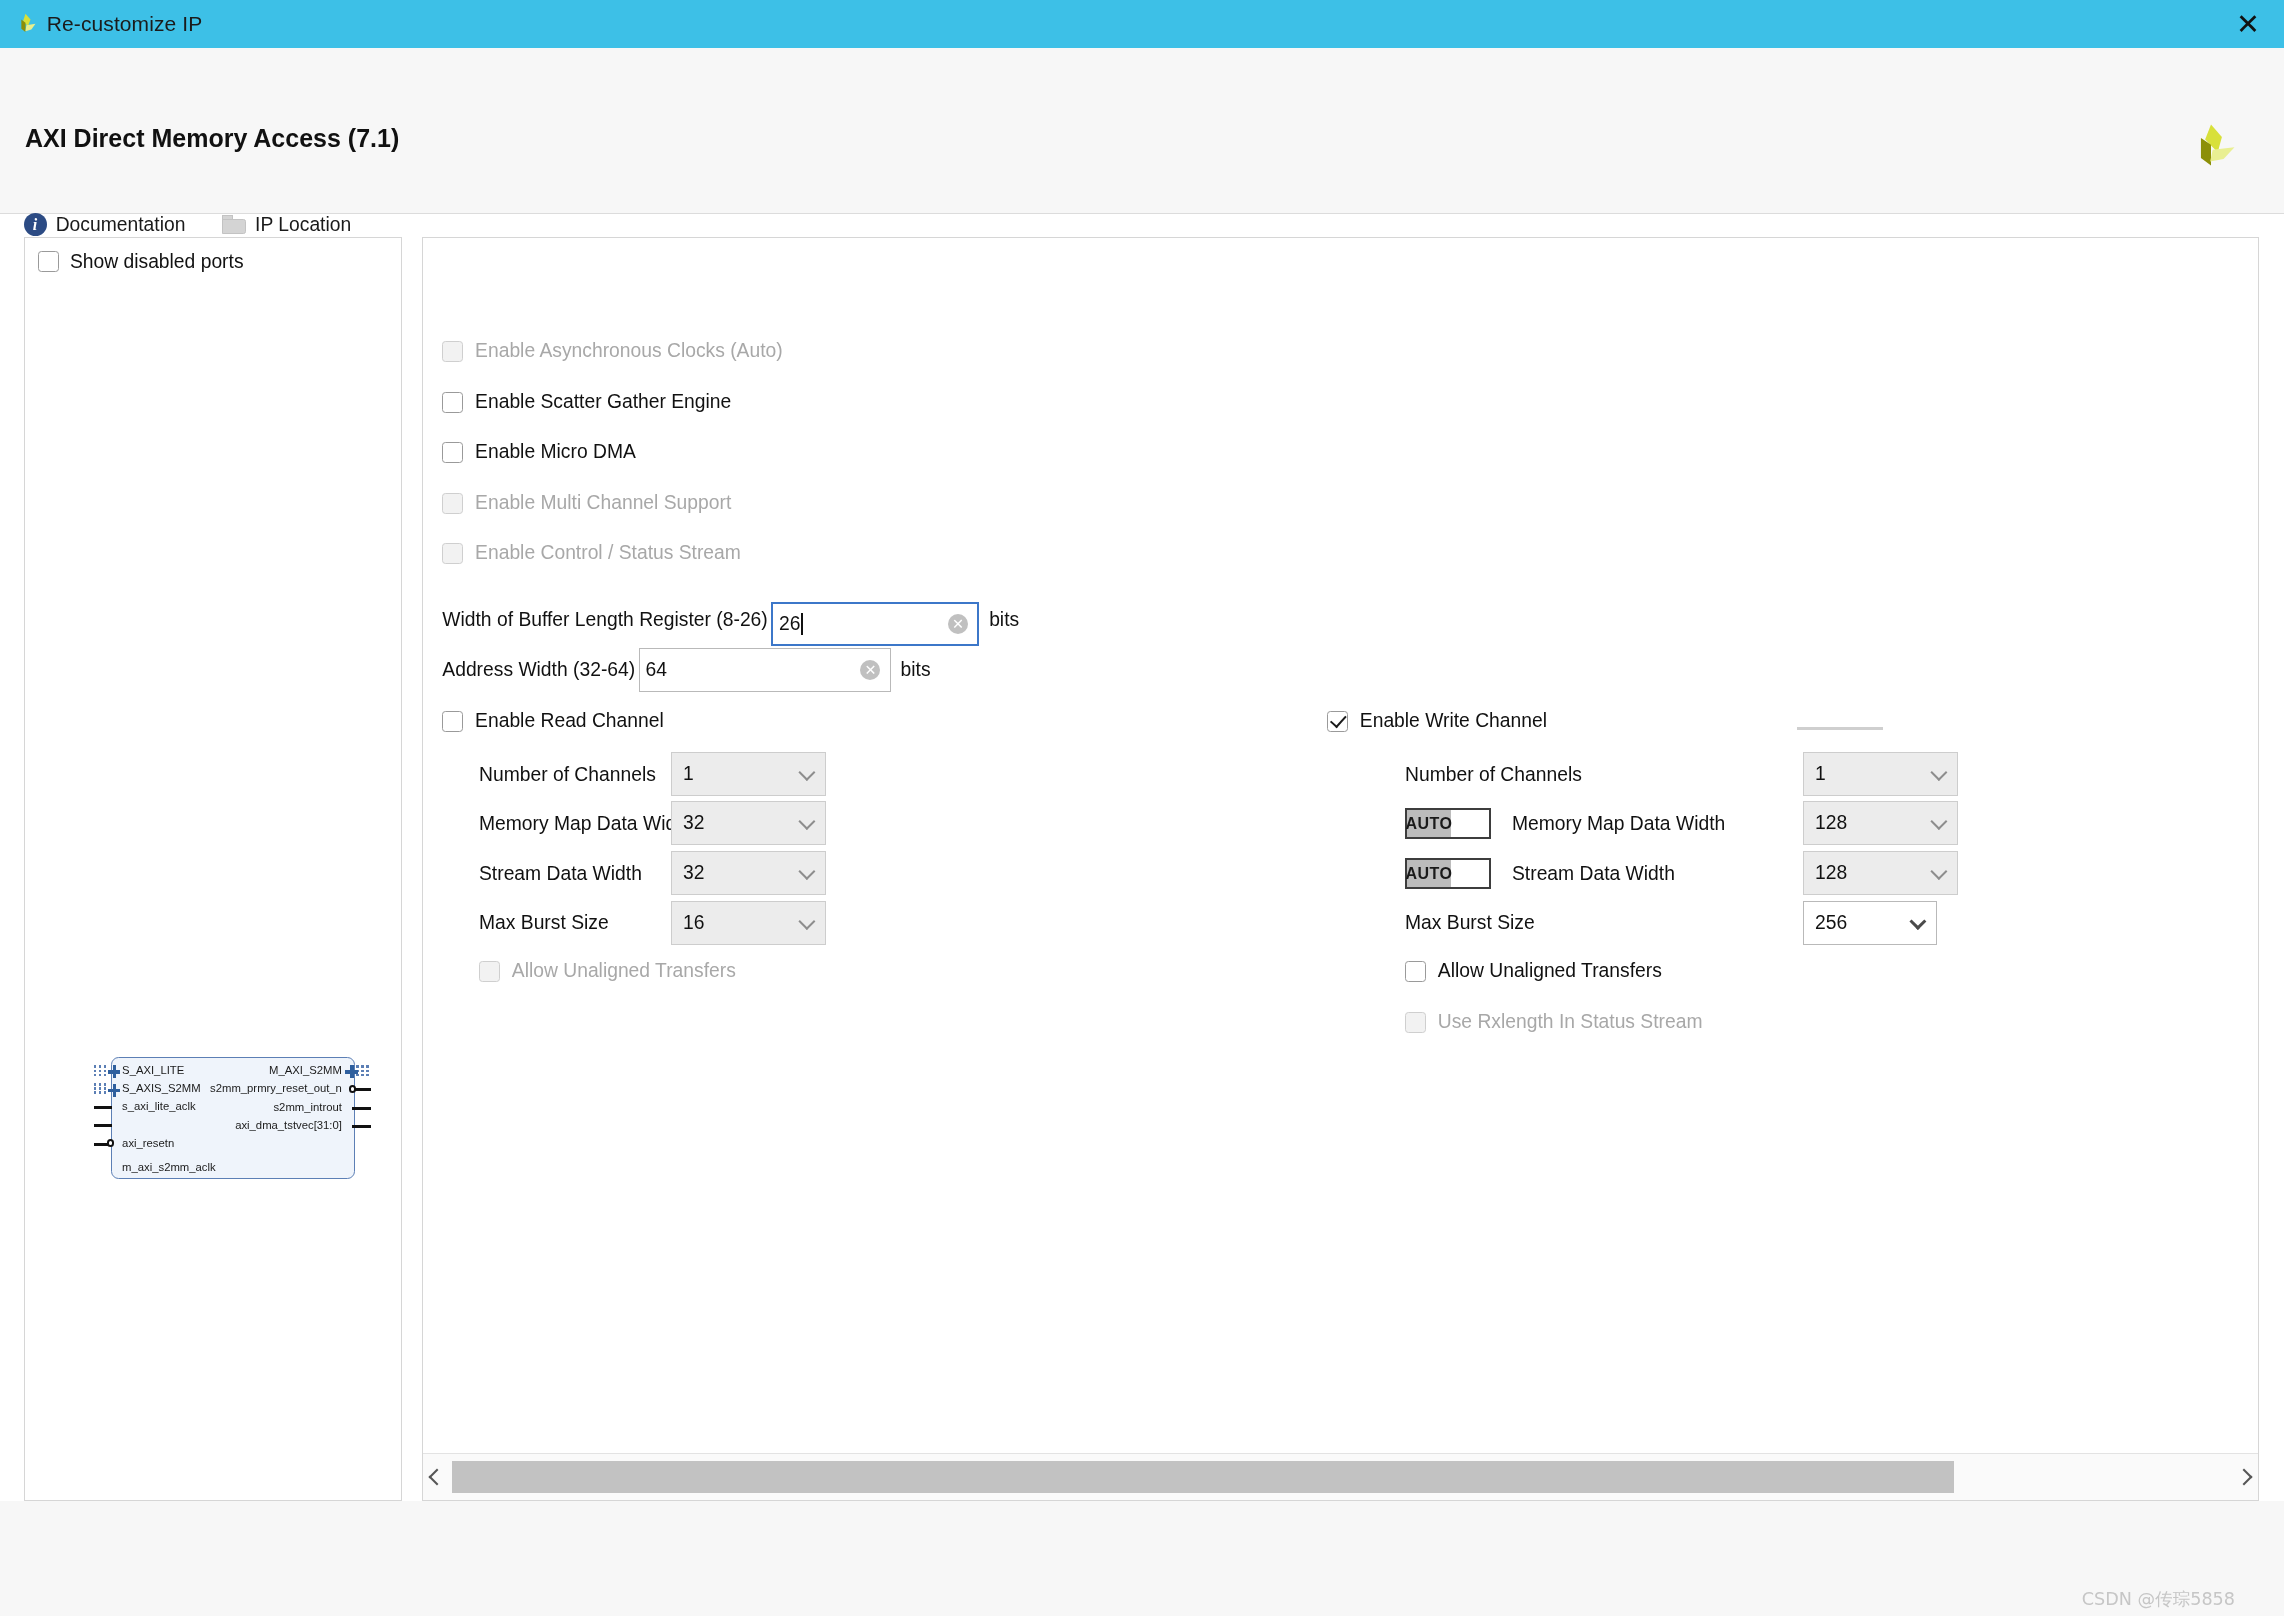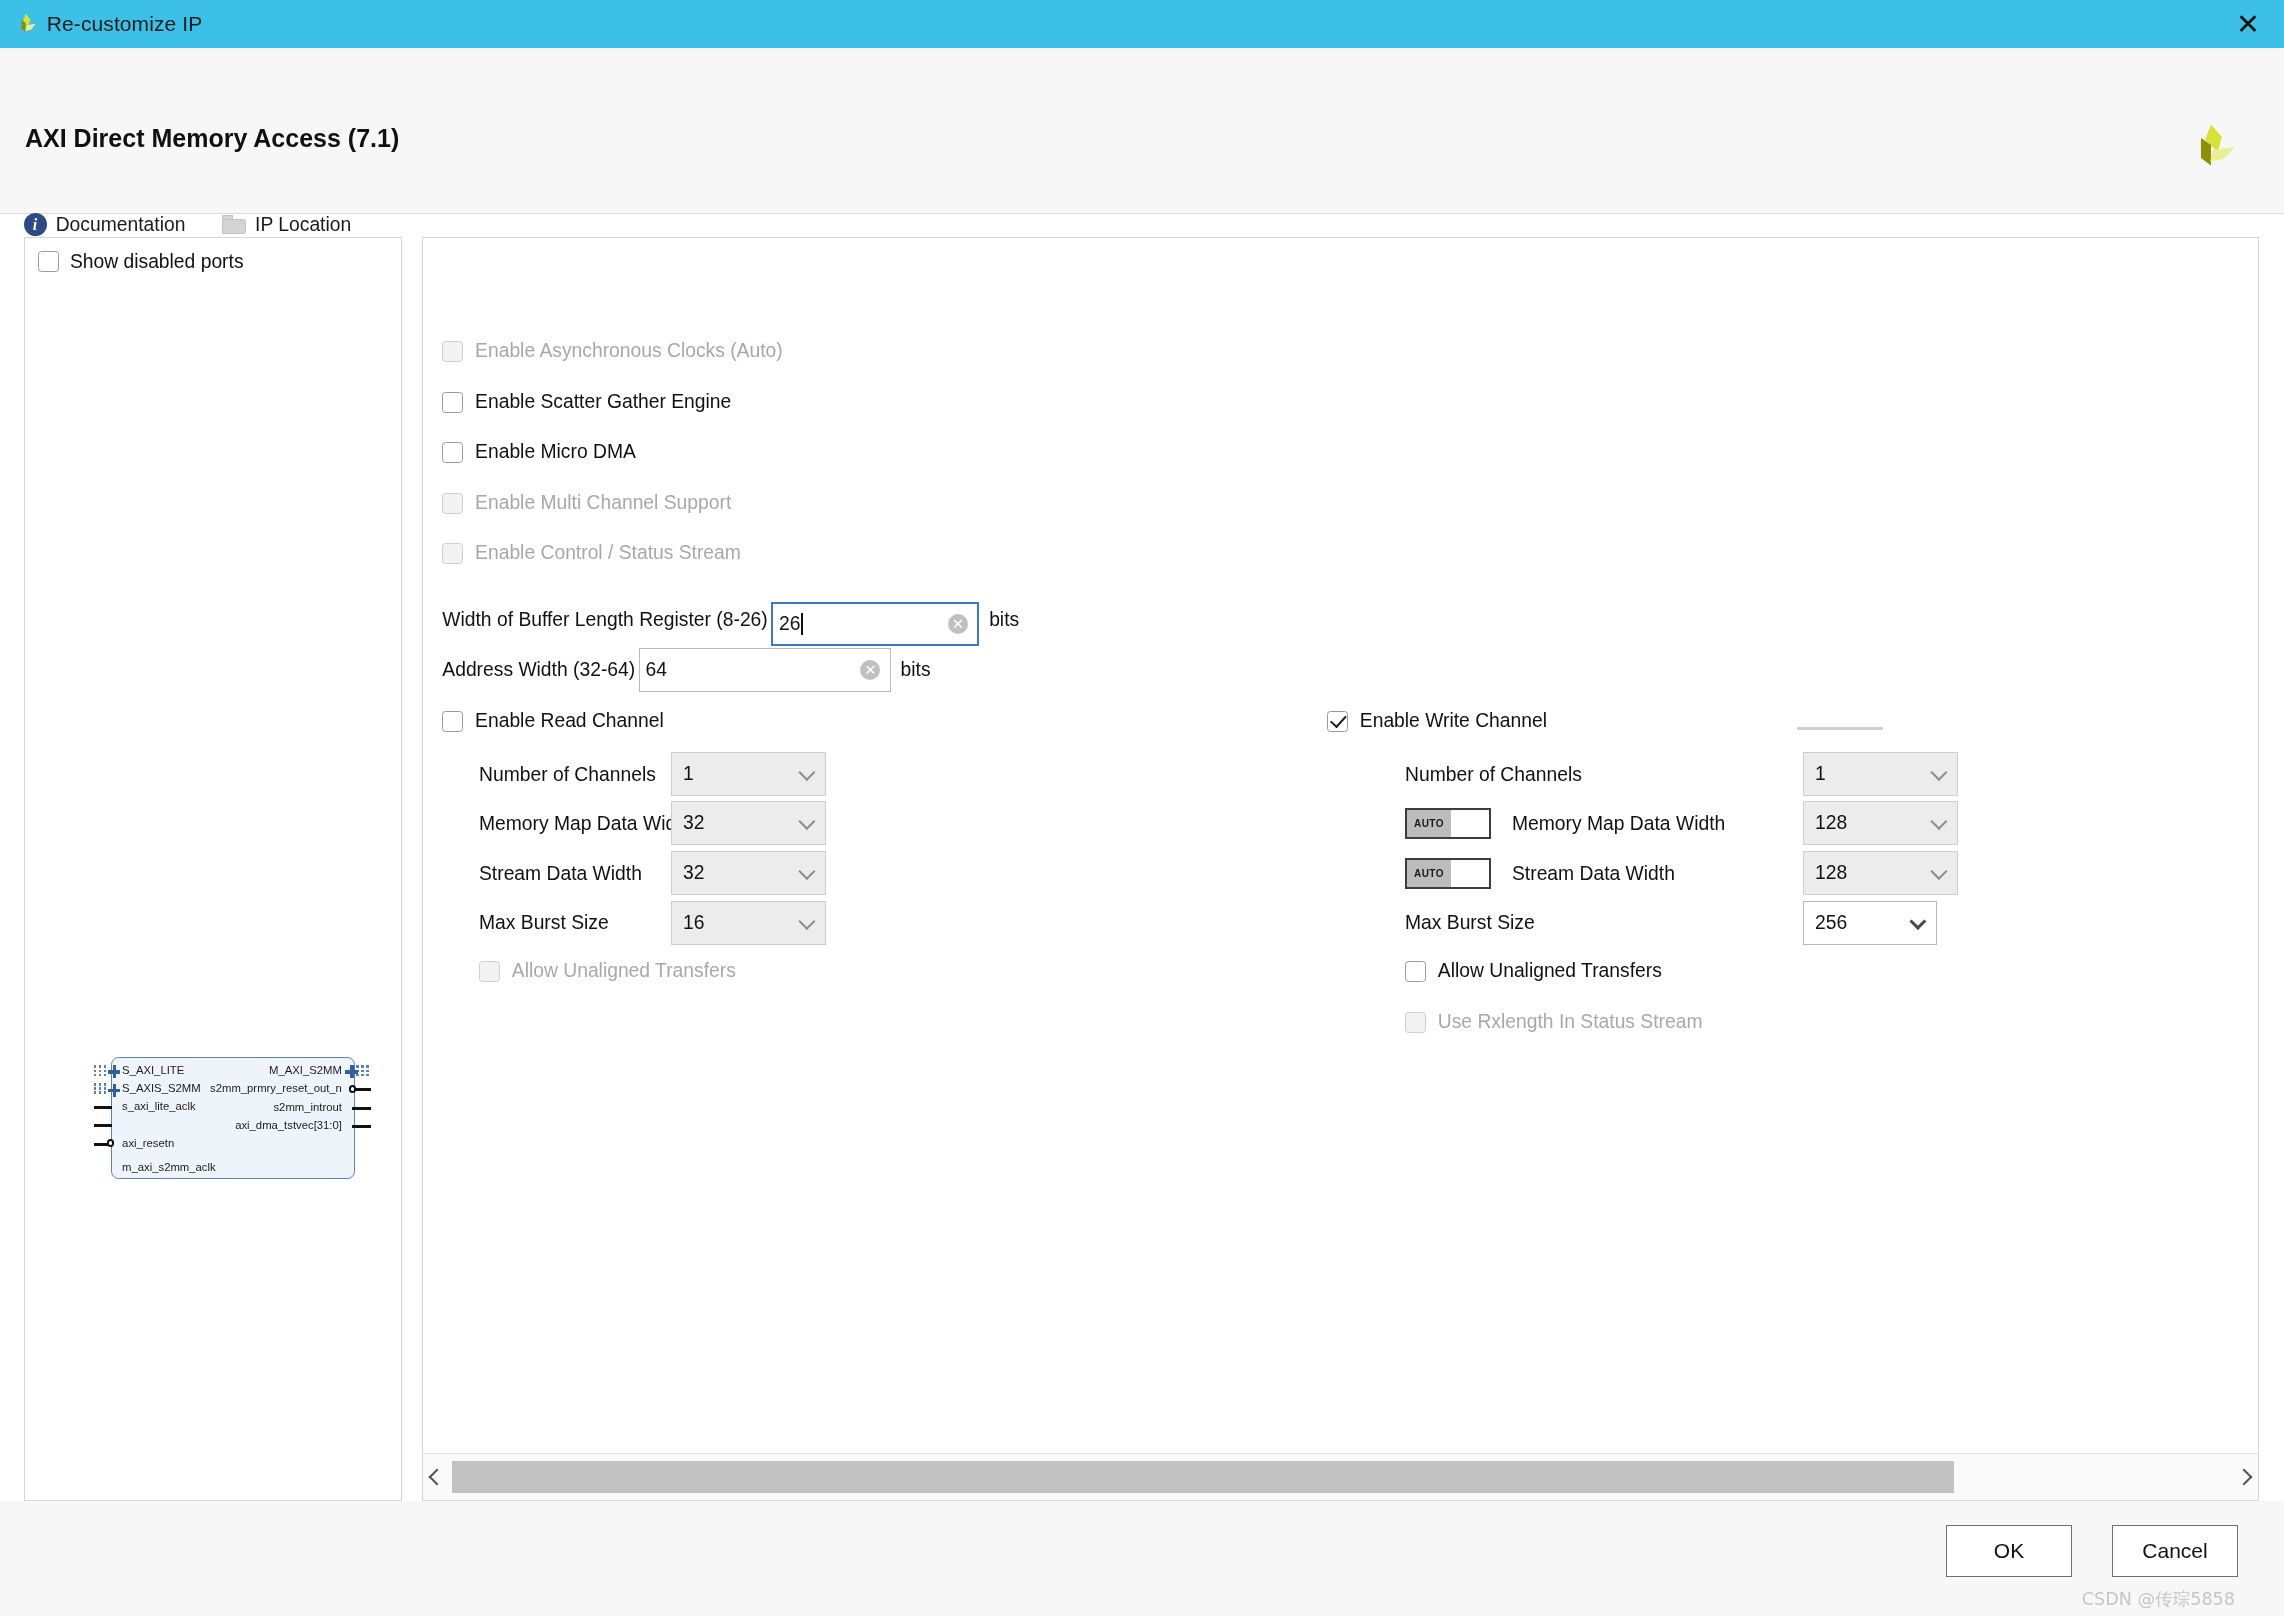--- a/index.html
+++ b/index.html
@@ -147,21 +147,21 @@
   .dd.en .chev{ border-color:#4a4a4a; border-width:0 3.4px 3.4px 0; }
   .fld-lbl{ position:absolute; font-size:19.3px; color:#111; }
 
   
   .autotog{
     position:absolute; width:86px; height:31px; border:2.5px solid #3d3d3d;
     background:#fff; display:flex; align-items:center; cursor:pointer;
   }
   .autotog span{
     width:44px; height:100%; background:#bcbcbc; color:#1a1a1a;
-    font-size:10px; font-weight:bold; letter-spacing:0.5px;
+    font-size:16px; font-weight:bold; letter-spacing:0.5px;
     display:flex; align-items:center; justify-content:center;
   }
 
   .divline{ position:absolute; height:2.5px; background:#cfcfcf; }
 
   
   #hscroll{
     position:absolute; left:0; bottom:0; width:100%; height:47px;
     background:#fafafa; border-top:1.7px solid #e3e3e3;
     display:flex; align-items:center;
@@ -424,19 +424,15 @@
   <div id="hscroll">
     <div class="sc-arrow l"></div>
     <div id="sc-track">
       <div id="sc-thumb"></div>
     </div>
     <div class="sc-arrow r"></div>
   </div>
 </div>
 
 <div id="footer">
-  <div id="btns">
-    <div class="btn">OK</div>
-    <div class="btn">Cancel</div>
-  </div>
   <div id="watermark">CSDN @传琮5858</div>
 </div>
 
 
 </body></html>

